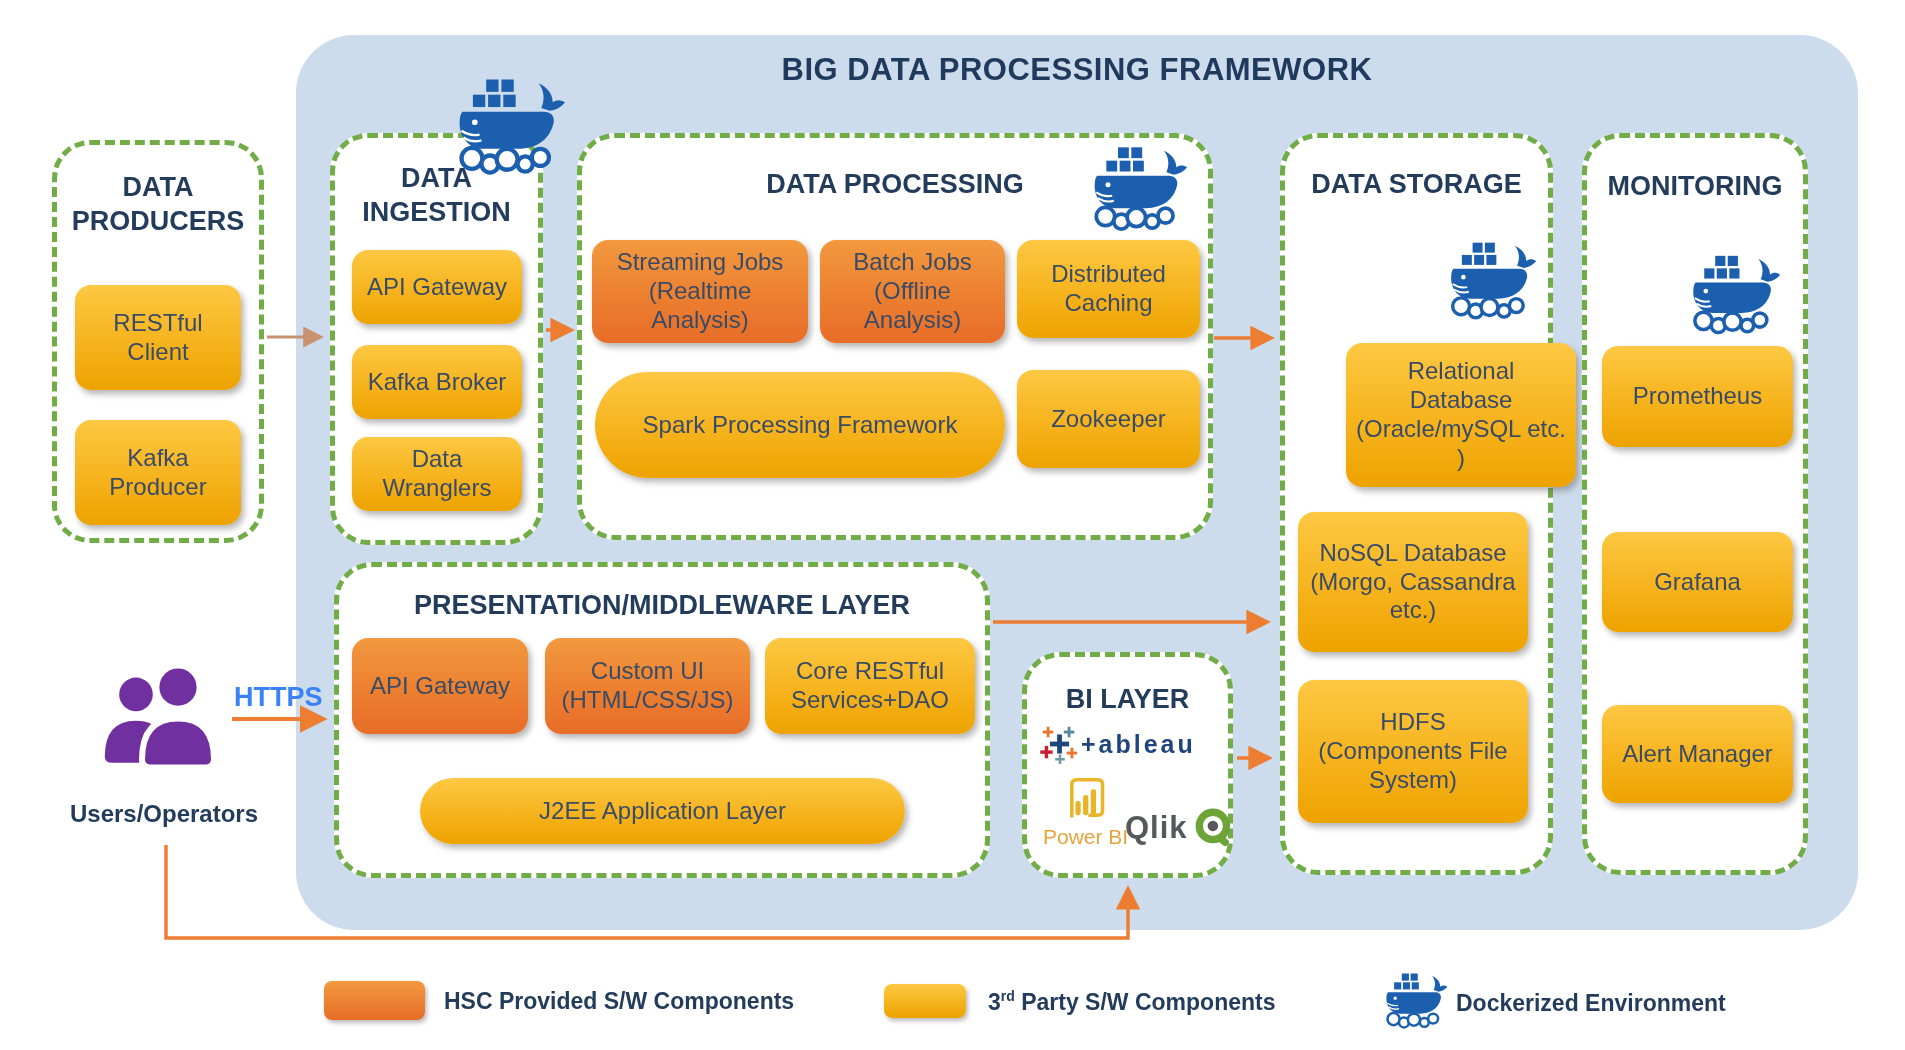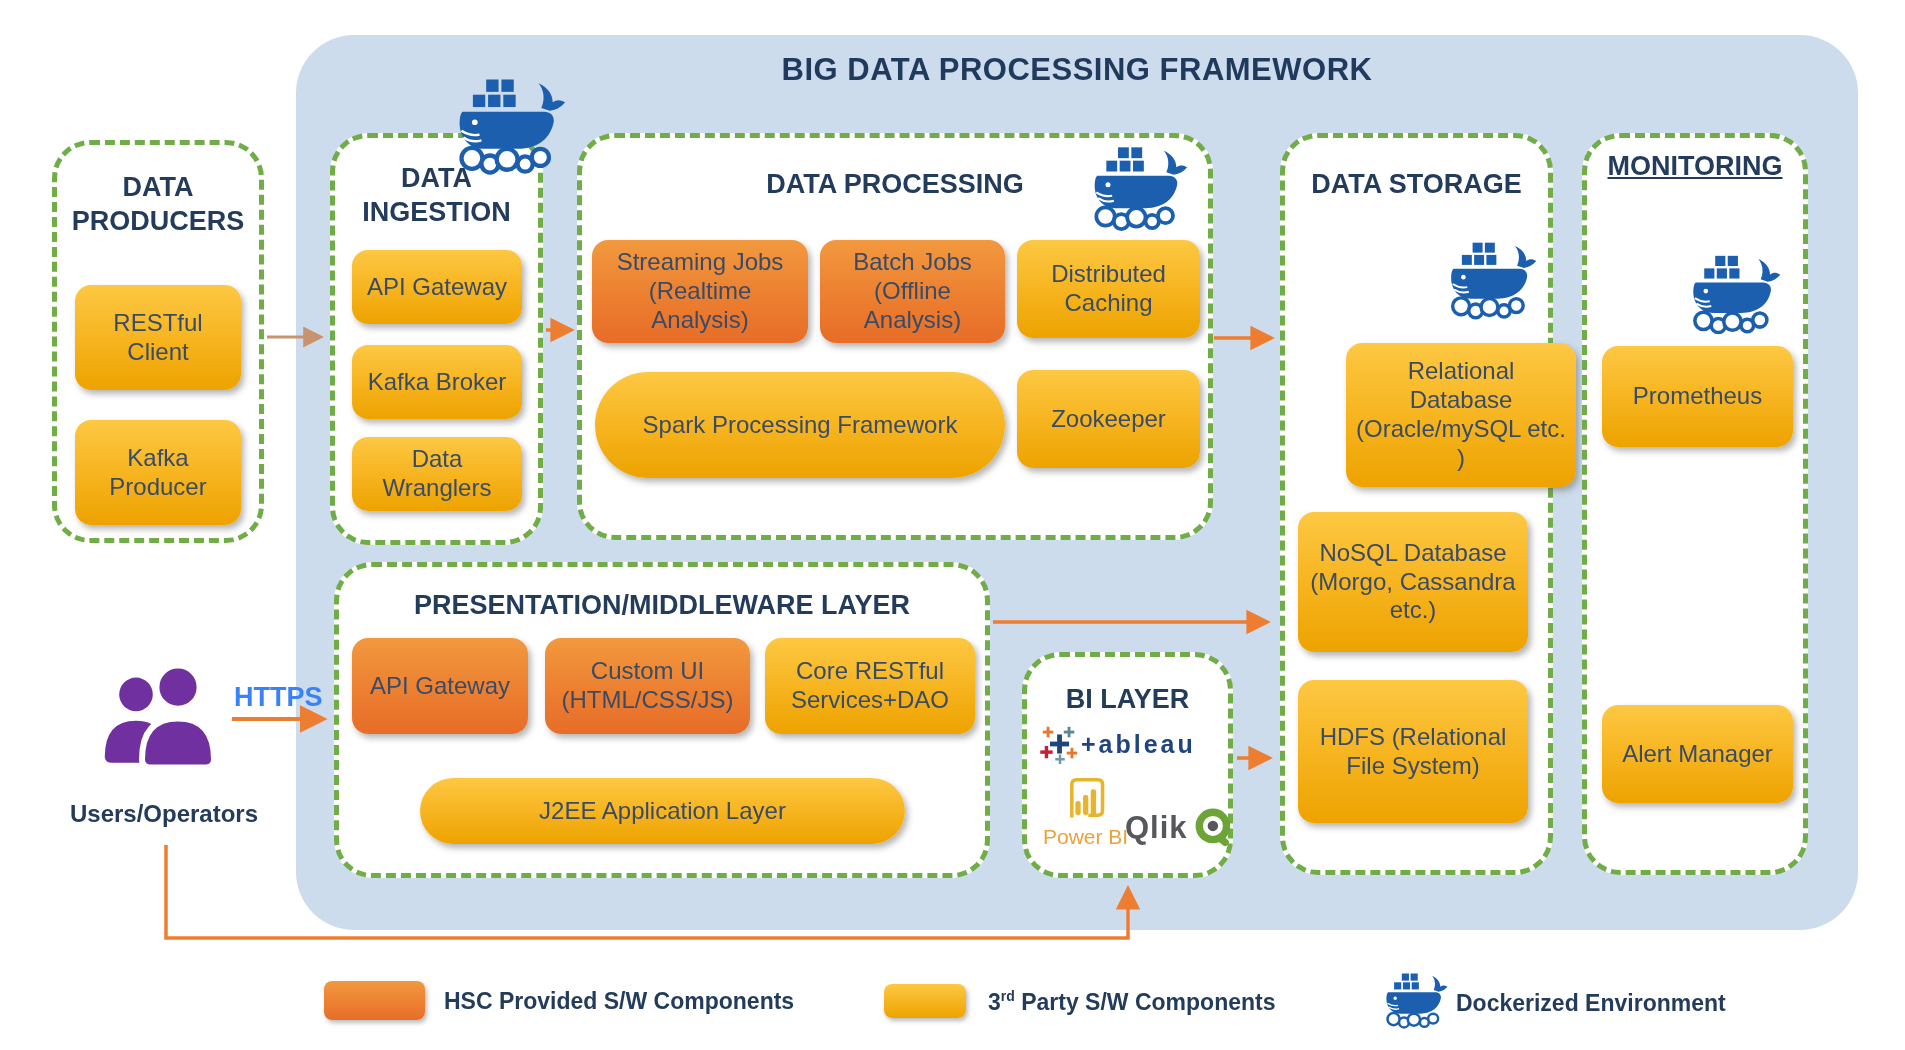--- a/index.html
+++ b/index.html
@@ -97,29 +97,30 @@
     <div class="comp" style="left:435px;top:232px;width:183px;height:98px;">Zookeeper</div>
   </div>
 
   <div class="gbox" style="left:1280px;top:133px;width:273px;height:742px;">
     <div class="gtitle" style="margin-top:30px;">DATA STORAGE</div>
     <svg class="whale" style="left:160px;top:95px;" width="92" height="96">
         <use href="#whale-sym"></use>
       </svg>
     <div class="comp" style="left:13px;top:205px;width:230px;height:144px;margin-left:48px;">Relational Database (Oracle/mySQL etc. )</div>
     <div class="comp" style="left:13px;top:374px;width:230px;height:140px;">NoSQL Database (Morgo, Cassandra etc.)</div>
-    <div class="comp" style="left:13px;top:542px;width:230px;height:143px;">HDFS (Relational File System)</div>
+    <div class="comp" style="left:13px;top:542px;width:230px;height:143px;">HDFS (Components File System)</div>
   </div>
 
   <div class="gbox" style="left:1582px;top:133px;width:226px;height:742px;">
-    <div class="gtitle" style="margin-top:12px;text-decoration:underline;">MONITORING</div>
+    <div class="gtitle" style="margin-top:32px;">MONITORING</div>
     <svg class="whale" style="left:100px;top:108px;" width="94" height="98">
         <use href="#whale-sym"></use>
       </svg>
     <div class="comp" style="left:15px;top:208px;width:191px;height:101px;text-align:center;">Prometheus</div>
+    <div class="comp" style="left:15px;top:394px;width:191px;height:100px;">Grafana</div>
     <div class="comp" style="left:15px;top:567px;width:191px;height:98px;">Alert Manager</div>
   </div>
 
   <div class="gbox" style="left:334px;top:562px;width:656px;height:316px;">
     <div class="gtitle" style="margin-top:22px;">PRESENTATION/MIDDLEWARE LAYER</div>
     <div class="comp hsc" style="left:13px;top:71px;width:176px;height:96px;">API Gateway</div>
     <div class="comp hsc" style="left:206px;top:71px;width:205px;height:96px;">Custom UI (HTML/CSS/JS)</div>
     <div class="comp" style="left:426px;top:71px;width:210px;height:96px;">Core RESTful Services+DAO</div>
     <div class="comp pill" style="left:81px;top:211px;width:485px;height:66px;">J2EE Application Layer</div>
   </div>

